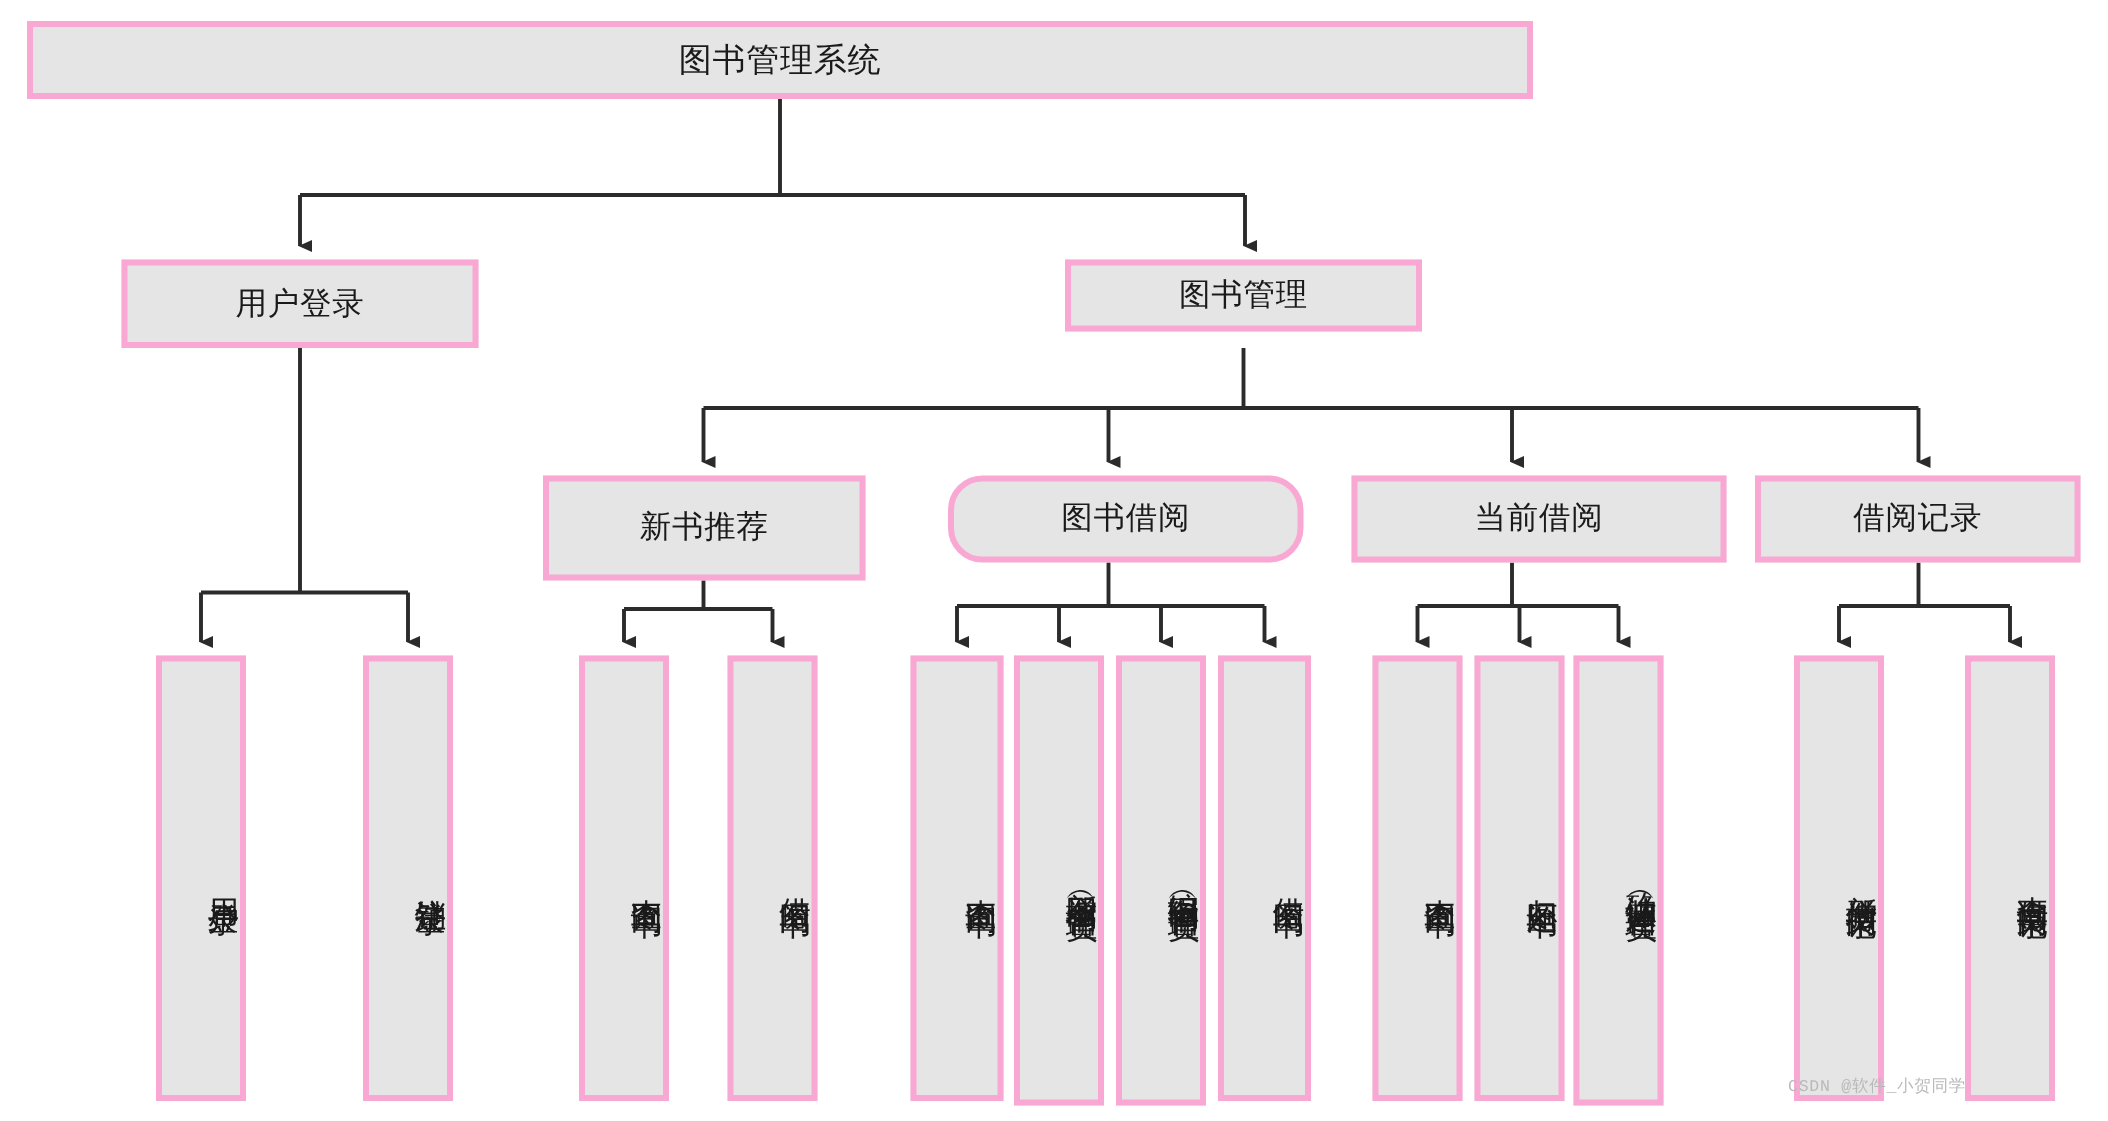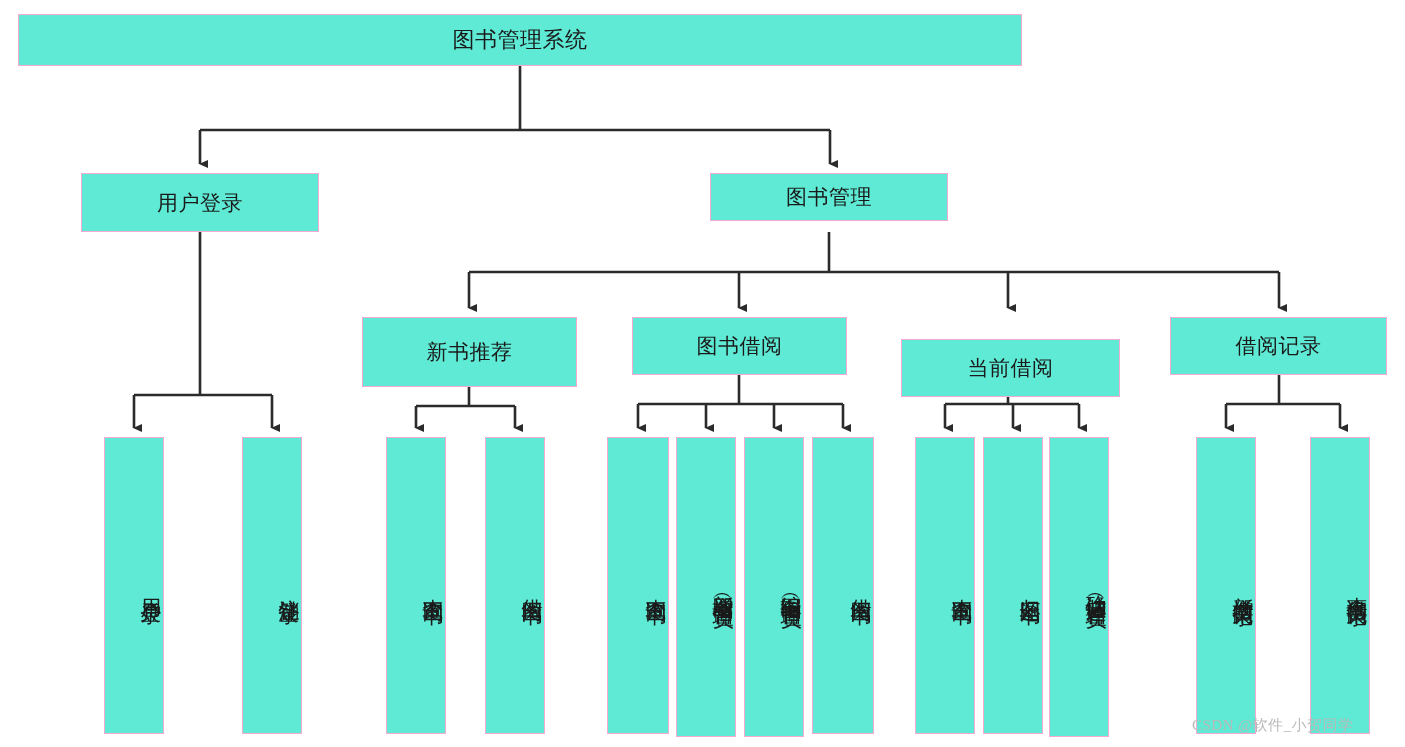--- a/index.html
+++ b/index.html
@@ -23,22 +23,22 @@
     position: absolute;
     left: 0;
     top: 0;
     width: 1405px;
     height: 747px;
     pointer-events: none;
   }
   .node {
     position: absolute;
     box-sizing: border-box;
-    border: 1px solid #f9a8d4;
-    background: #5eead4;
+    border: 4px solid #f9a8d4;
+    background: #e5e5e5;
     display: flex;
     align-items: center;
     justify-content: center;
     color: #1a1a1a;
   }
   .node-h {
     font-size: 21px;
     letter-spacing: 0.5px;
     line-height: 1.2;
     white-space: nowrap;
@@ -58,25 +58,25 @@
     justify-content: center;
     text-align: center;
   }
   .node-v .vlabel {
     writing-mode: vertical-rl;
     text-orientation: upright;
     display: block;
   }
   .watermark {
     position: absolute;
-    font-size: 15px;
+    font-size: 11px;
     color: #b9b9b9;
     white-space: nowrap;
     letter-spacing: 0.5px;
-    font-family: Liberation Serif, serif;
+    font-family: Liberation Mono, monospace;
   }
 </style>
 </head>
 <body>
 
 <div id="diagram-root">
 
   <svg id="connectors" viewBox="0 0 1405 747" xmlns="http://www.w3.org/2000/svg">
     <defs>
       <marker id="arrow" markerWidth="10" markerHeight="10" refX="4" refY="8" orient="auto" markerUnits="userSpaceOnUse">
@@ -138,24 +138,24 @@
   <div class="node node-h" style="left:81px; top:173px; width:238px; height:59px;">
     <span>用户登录</span>
   </div>
   <div class="node node-h" style="left:710px; top:173px; width:238px; height:48px;">
     <span>图书管理</span>
   </div>
 
   <div class="node node-h" style="left:362px; top:317px; width:215px; height:70px;">
     <span>新书推荐</span>
   </div>
-  <div class="node node-h" style="left:632px; top:317px; width:215px; height:58px;">
+  <div class="node node-h" style="left:632px; top:317px; width:237px; height:58px;border-radius:23px;">
     <span>图书借阅</span>
   </div>
-  <div class="node node-h" style="left:901px; top:317px; width:219px; height:58px;margin-top:22px;">
+  <div class="node node-h" style="left:901px; top:317px; width:250px; height:58px;">
     <span>当前借阅</span>
   </div>
   <div class="node node-h" style="left:1170px; top:317px; width:217px; height:58px;">
     <span>借阅记录</span>
   </div>
 
   <div class="node node-v" style="left:104px; top:437px; width:60px; height:297px;">
     <span class="vlabel">用户登录</span>
   </div>
   <div class="node node-v" style="left:242px; top:437px; width:60px; height:297px;">

